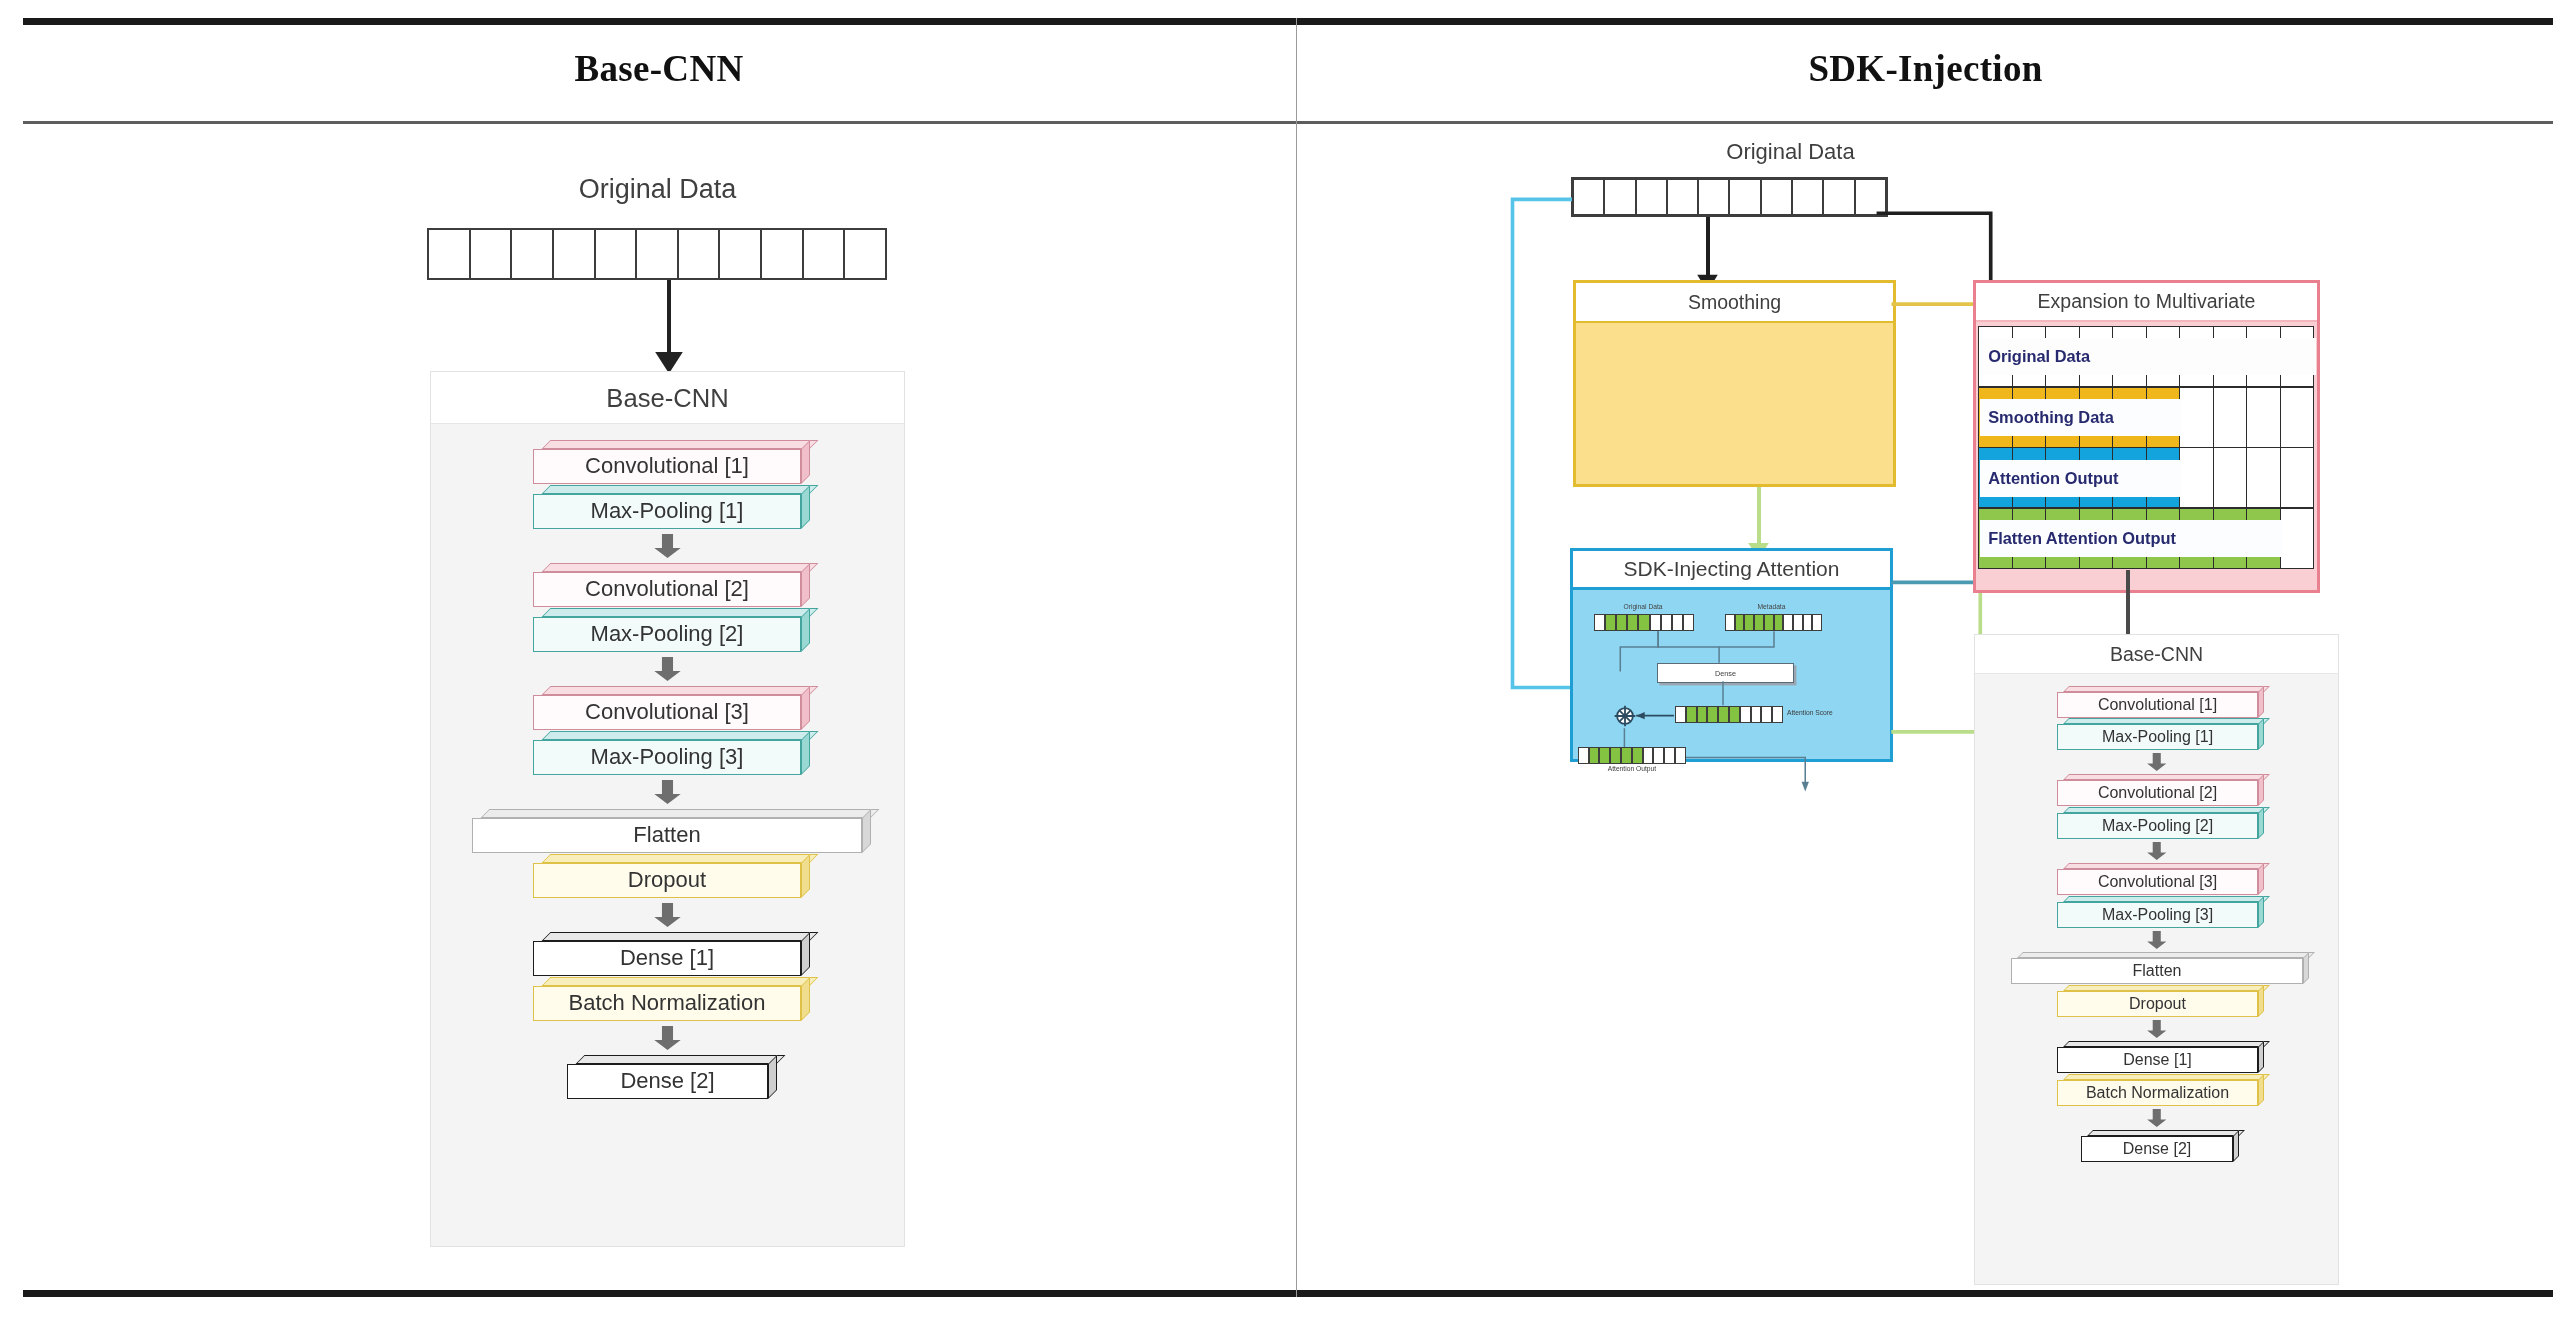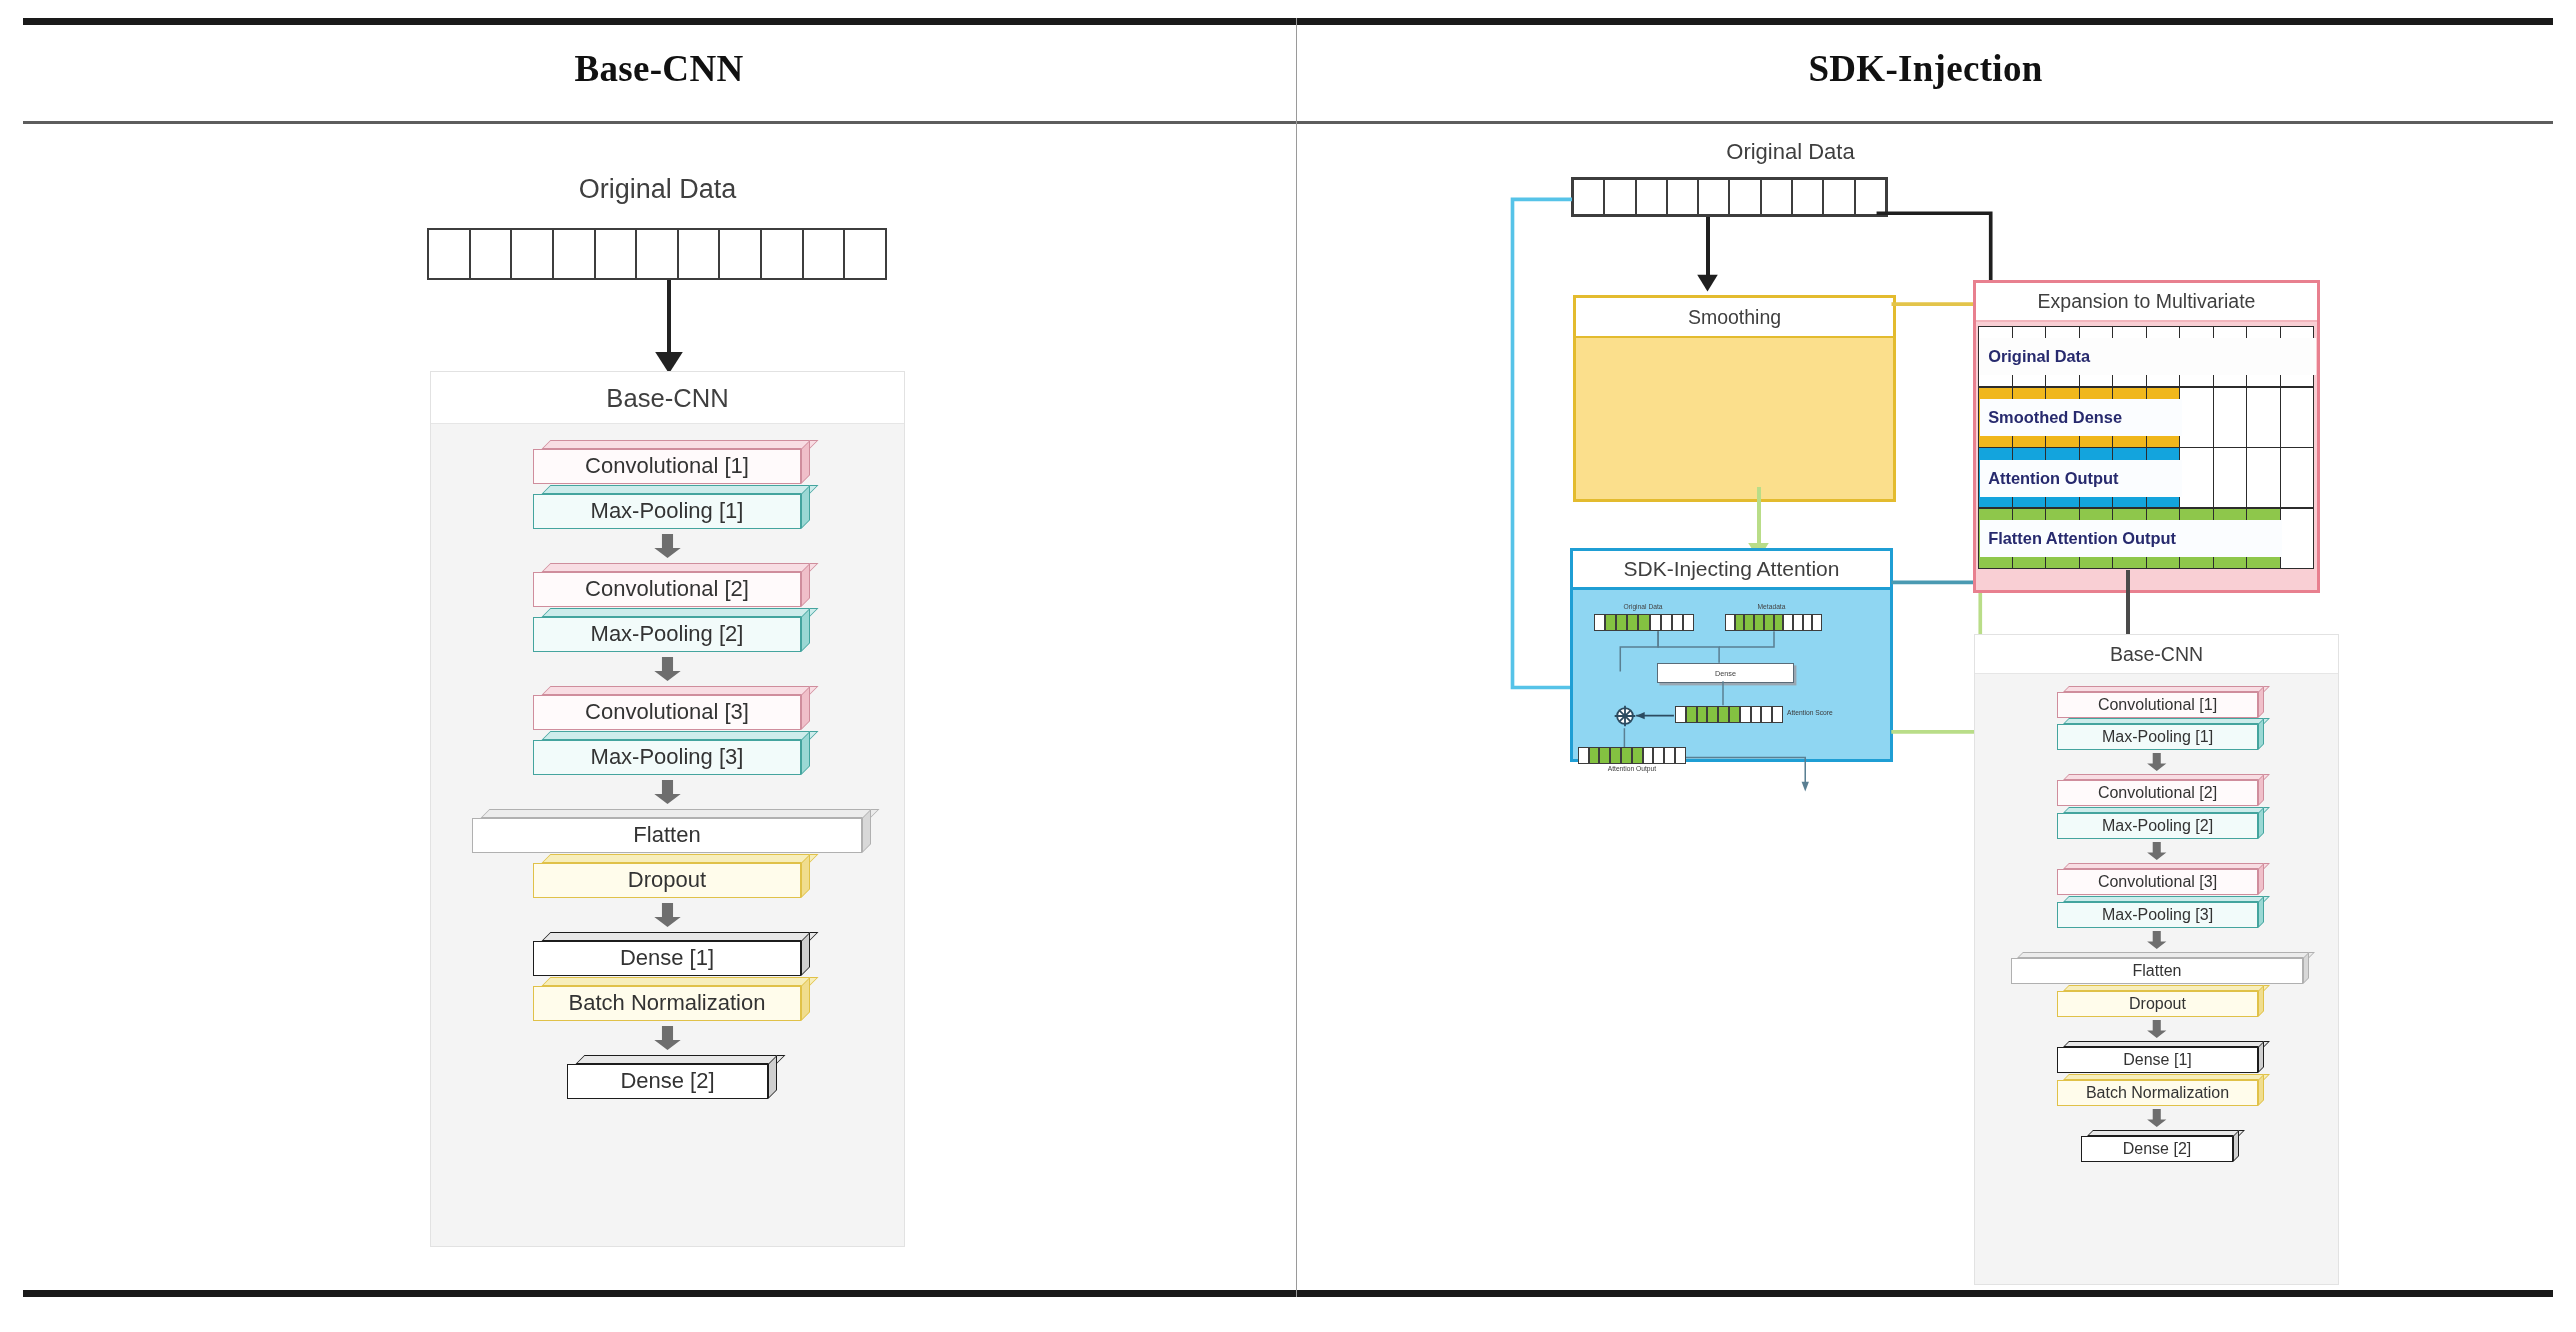--- a/index.html
+++ b/index.html
@@ -190,21 +190,21 @@
   <svg class="conn" style="left:1875px;top:195px;" width="195" height="170" viewBox="0 0 320 280">
     <path d="M 2,30 L 190,30 L 190,265 L 300,265" stroke="#1f1f1f" stroke-width="6" fill="none"></path>
     <polygon points="316,265 296,255 296,275" fill="#1f1f1f"></polygon>
   </svg>
 
   <svg class="conn" style="left:1504px;top:194px;" width="85" height="505" viewBox="0 0 140 830">
     <path d="M 112,8 L 14,8 L 14,812 L 128,812" stroke="#56c3e8" stroke-width="6" fill="none"></path>
     <polygon points="136,812 118,804 118,820" fill="#56c3e8"></polygon>
   </svg>
 
-  <div class="bigbox" id="r-smoothing" style="left:1573px;top:295px;width:323px;height:207px;
+  <div class="bigbox" id="r-smoothing" style="left:1573px;top:280px;width:323px;height:207px;
               border:3px solid #e3bb2e;background:#fbdf8c;">
     <div class="bb-title" style="height:40px;font-size:19.5px;border-bottom:2.4px solid #e3bb2e;">Smoothing</div>
   </div>
 
   <svg class="conn" style="left:1890px;top:295px;" width="183" height="152" viewBox="0 0 300 250">
     <path d="M 2,15 L 180,15 L 180,222 L 292,222" stroke="#e3c44a" stroke-width="6" fill="none"></path>
   </svg>
 
   <div class="vline" style="left:1757px;top:487px;width:3.7px;height:60px;background:#b9dd88;"></div>
   <svg class="fatarrow" style="left:1747px;top:541px;" width="23" height="19.5" viewBox="0 0 38 32">
@@ -336,21 +336,21 @@
           <div class="mcell" style="flex: 1 1 0px; background: rgb(240, 183, 28);"></div>
           <div class="mcell" style="flex: 1 1 0px; background: rgb(240, 183, 28);"></div>
           <div class="mcell" style="flex: 1 1 0px; background: rgb(240, 183, 28);"></div>
           <div class="mcell" style="flex: 1 1 0px; background: rgb(240, 183, 28);"></div>
           <div class="mcell" style="flex: 1 1 0px; background: rgb(240, 183, 28);"></div>
           <div class="mcell" style="flex: 1 1 0px; background: rgb(255, 255, 255);"></div>
           <div class="mcell" style="flex: 1 1 0px; background: rgb(255, 255, 255);"></div>
           <div class="mcell" style="flex: 1 1 0px; background: rgb(255, 255, 255);"></div>
           <div class="mcell" style="flex: 1 1 0px; background: rgb(255, 255, 255);"></div>
         </div>
-        <div class="mlabel" style="left: 3.7px; top: 77px; width: 202px; height: 37px; padding-left: 8.5px; font-size: 16.4px; background: rgb(251, 253, 255); color: rgb(39, 42, 110);">Smoothed Dense</div>
+        <div class="mlabel" style="left: 3.7px; top: 77px; width: 202px; height: 37px; padding-left: 8.5px; font-size: 16.4px; background: rgb(251, 253, 255); color: rgb(39, 42, 110);">Smoothing Data</div>
         <div class="mrow" style="left: 2.4px; top: 125px; width: 336px; height: 61px; border: 1.8px solid rgb(44, 44, 44); background: rgb(255, 255, 255);">
           <div class="mcell" style="flex: 1 1 0px; background: rgb(19, 164, 221);"></div>
           <div class="mcell" style="flex: 1 1 0px; background: rgb(19, 164, 221);"></div>
           <div class="mcell" style="flex: 1 1 0px; background: rgb(19, 164, 221);"></div>
           <div class="mcell" style="flex: 1 1 0px; background: rgb(19, 164, 221);"></div>
           <div class="mcell" style="flex: 1 1 0px; background: rgb(19, 164, 221);"></div>
           <div class="mcell" style="flex: 1 1 0px; background: rgb(19, 164, 221);"></div>
           <div class="mcell" style="flex: 1 1 0px; background: rgb(255, 255, 255);"></div>
           <div class="mcell" style="flex: 1 1 0px; background: rgb(255, 255, 255);"></div>
           <div class="mcell" style="flex: 1 1 0px; background: rgb(255, 255, 255);"></div>

